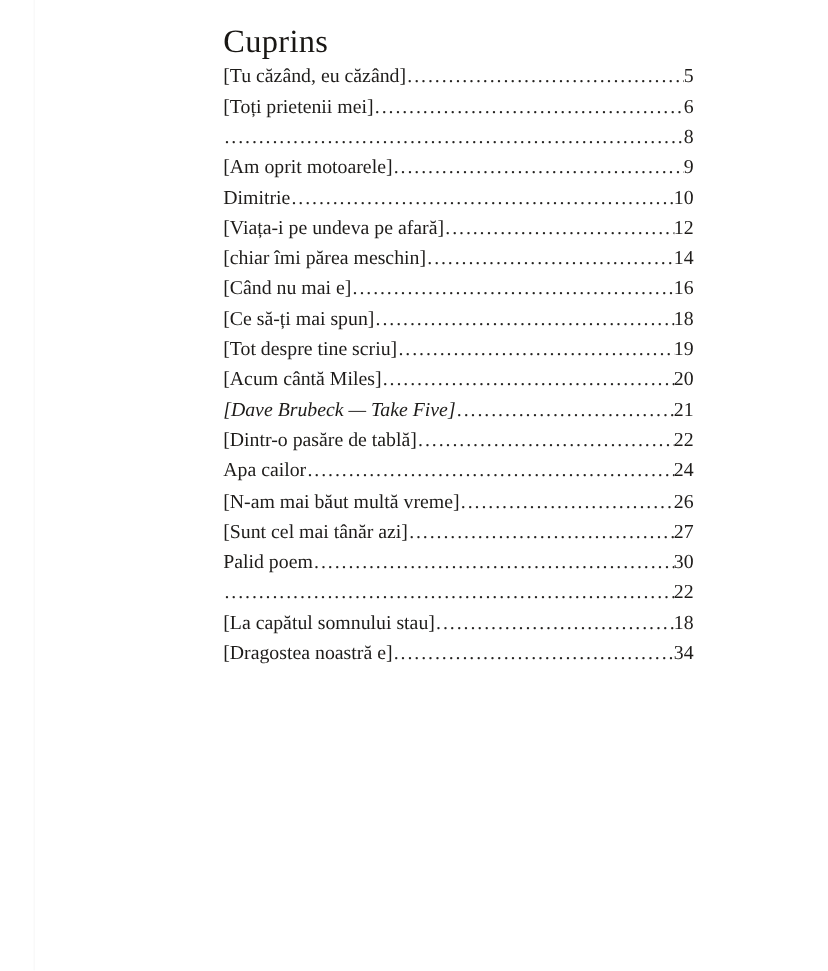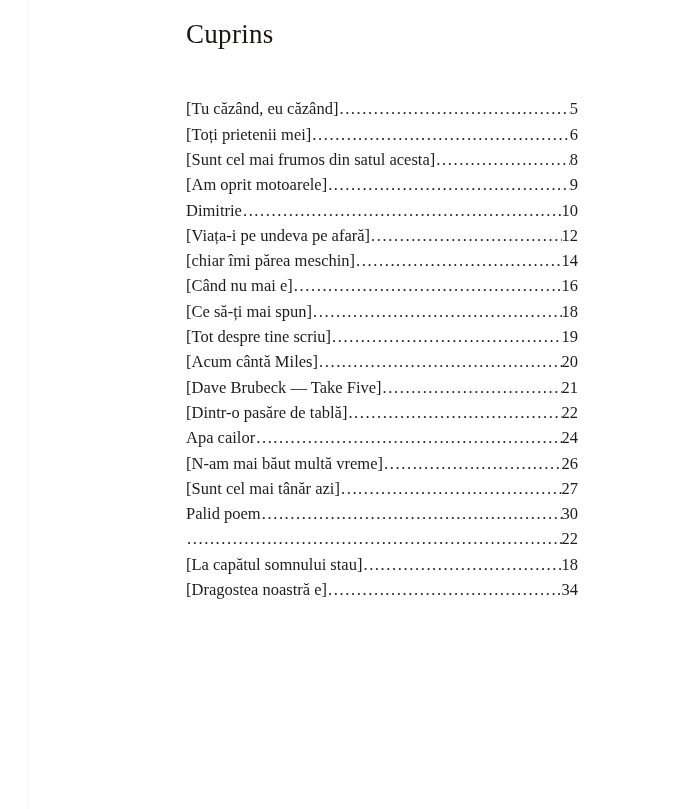--- a/index.html
+++ b/index.html
@@ -34,35 +34,35 @@
   }
   .title {
     margin: 0;
     font-size: 27px;
     font-weight: 400;
     letter-spacing: 0.3px;
     line-height: 1.2;
     color: #191714;
   }
   .toc {
-    margin-top: 46px;
   }
   .toc-row {
     display: flex;
     align-items: baseline;
     font-size: 16.5px;
     line-height: 25.3px;
     height: 25.3px;
     white-space: nowrap;
   }
   .toc-label {
     flex: 0 0 auto;
     white-space: nowrap;
   }
   .toc-label.italic {
+    font-style: italic;
   }
   .toc-dots {
     flex: 1 1 auto;
     overflow: hidden;
     white-space: nowrap;
     padding-left: 1px;
     min-width: 0;
   }
   .toc-dots::after {
     content: "......................................................................................................................";
@@ -88,21 +88,20 @@
   </div>
 
   <div class="toc-row">
     <span class="toc-label">[Toți prietenii mei]</span>
     <span class="toc-dots"></span>
     <span class="toc-page">6</span>
   </div>
 
 
   <div class="toc-row">
-    <span class="toc-label">[Sunt cel mai frumos din satul acesta]</span>
     <span class="toc-dots"></span>
     <span class="toc-page">8</span>
   </div>
 
   <div class="toc-row">
     <span class="toc-label">[Am oprit motoarele]</span>
     <span class="toc-dots"></span>
     <span class="toc-page">9</span>
   </div>
 

